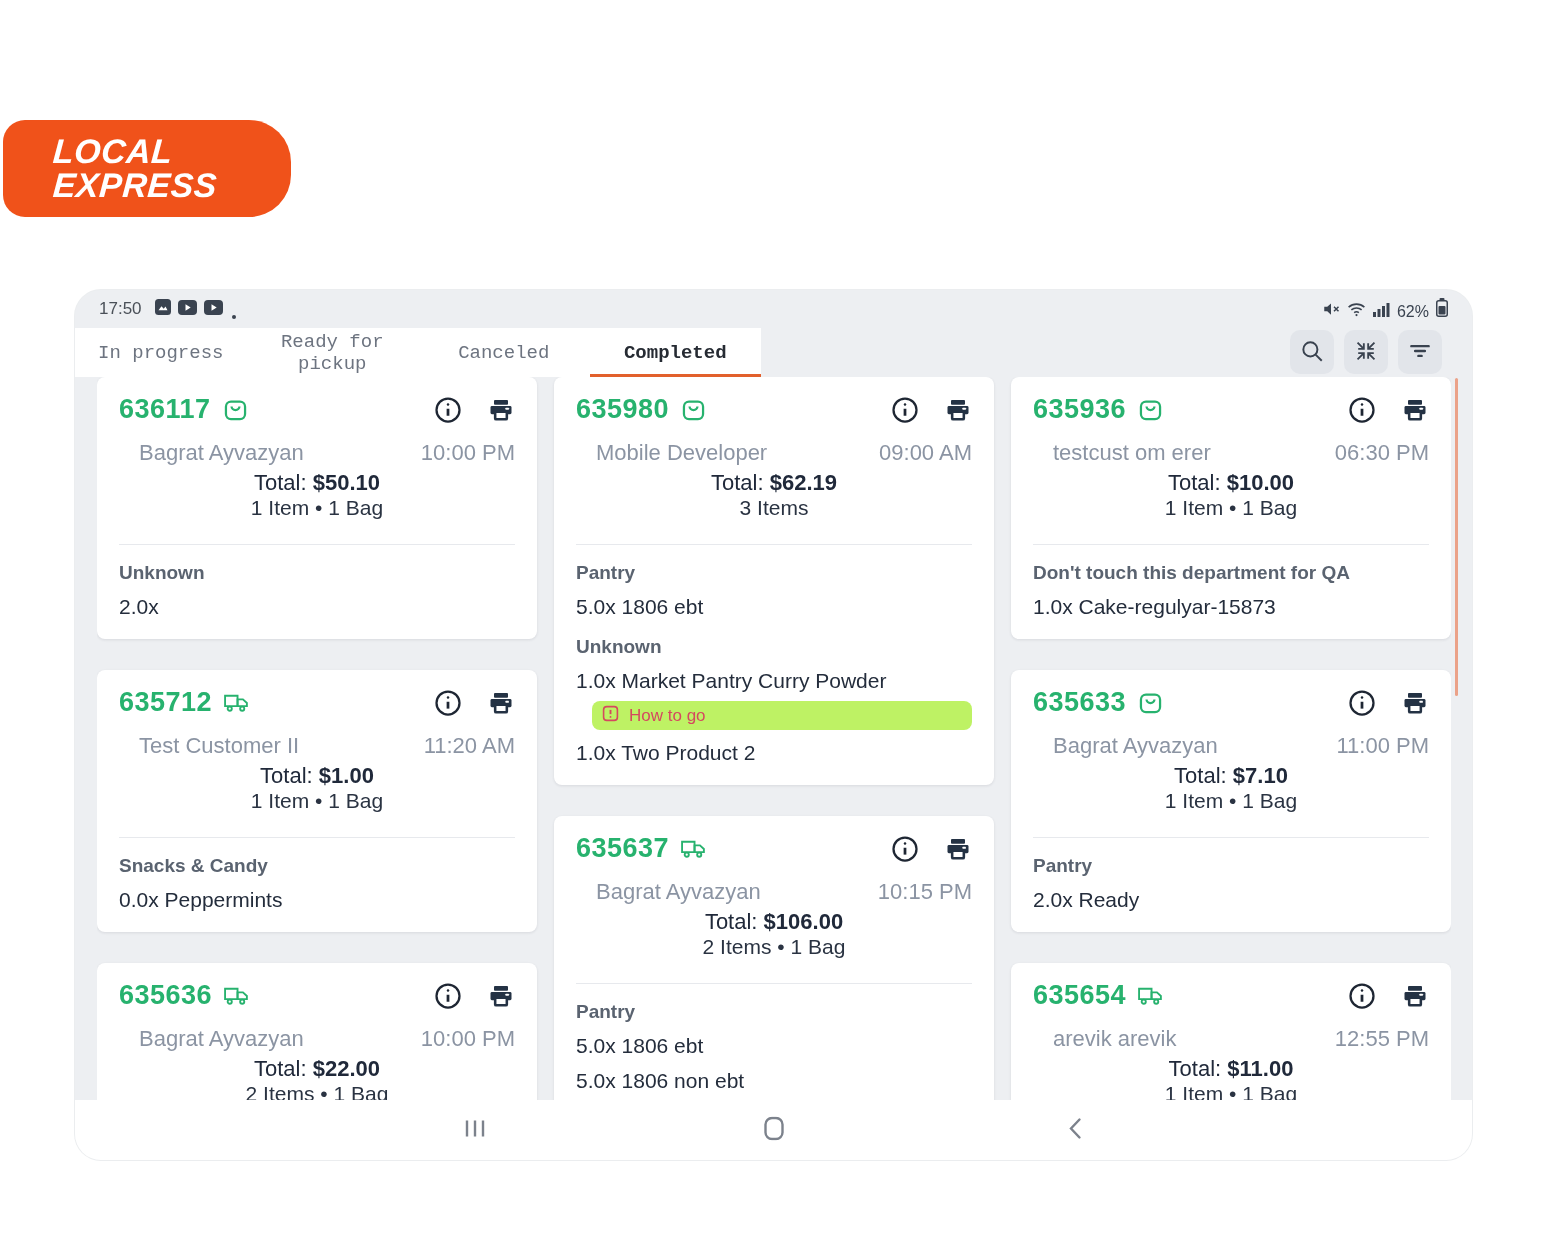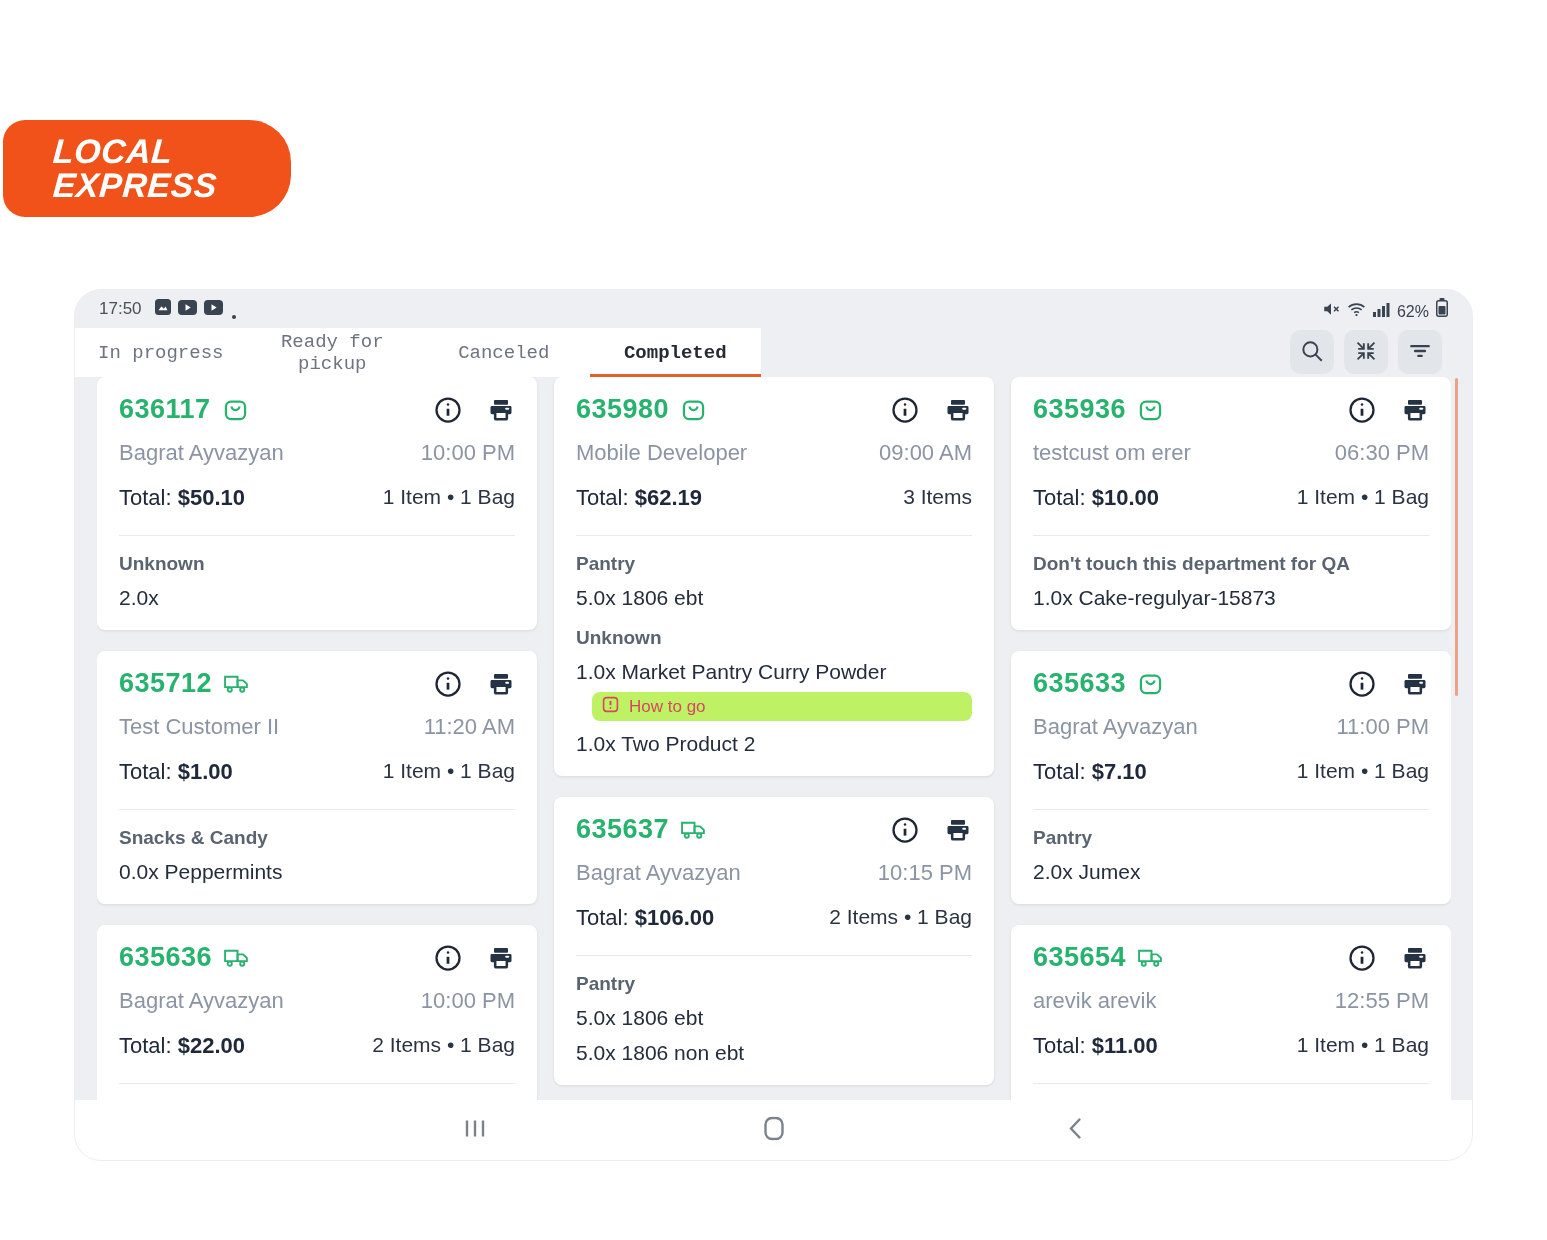--- a/index.html
+++ b/index.html
@@ -34,34 +34,34 @@
   .tab{flex:1;display:flex;align-items:center;justify-content:center;
        font-size:19px;color:#6D7480;position:relative;cursor:pointer;background:none;border:none;
        font-family:Liberation Mono, monospace;}
   .tab.active{color:#262B33;font-weight:bold;}
   .tab.active::after{content:"";position:absolute;left:0;right:0;bottom:0;height:3px;background:#E2602C;}
   .actions{position:absolute;right:30px;top:2px;display:flex;gap:10px;}
   .abtn{width:44px;height:44px;border-radius:10px;background:#E2E5EA;border:none;cursor:pointer;
         display:flex;align-items:center;justify-content:center;padding:0;}
   
   .content{position:absolute;left:22px;top:87px;width:1354px;height:723px;display:flex;gap:17px;overflow:hidden;}
-  .col{width:440px;flex:none;display:flex;flex-direction:column;gap:21px;}
+  .col{width:440px;flex:none;display:flex;flex-direction:column;gap:31px;}
   .card{background:#fff;border-radius:8px;box-shadow:0 1px 3px rgba(25,32,45,.10);
         padding:17px 22px 20px 22px;flex:none;}
   .card.truncated{height:230px;overflow:hidden;}
   .card.stub{height:60px;padding:0;}
   .card-head{display:flex;align-items:center;justify-content:space-between;}
   .order{display:flex;align-items:center;gap:11px;}
   .order-id{font-size:27px;font-weight:bold;color:#27B26E;letter-spacing:.5px;}
   .type-ico{display:flex;align-items:center;}
   .head-icons{display:flex;align-items:center;gap:24px;}
   .icon-btn{background:none;border:none;padding:0;cursor:pointer;display:flex;align-items:center;}
   .meta{display:flex;justify-content:space-between;align-items:center;margin-top:15px;
-        font-size:22px;color:#8B94A3;}
-  .totals{display:flex;justify-content:space-between;align-items:flex-start;margin-top:19px;}
+        font-size:22px;color:#8B94A3;margin-left:20px;}
+  .totals{display:flex;justify-content:space-between;align-items:center;margin-top:4px;flex-direction:column;}
   .total-lbl{font-size:22px;color:#20293A;}
   .total-amt{font-size:22px;color:#20293A;font-weight:bold;}
   .items-info{font-size:21px;color:#2A3342;}
   .divider{height:1px;background:#E7E9ED;margin-top:24px;}
   .dept{font-size:19px;font-weight:bold;color:#5A6370;margin-top:17px;}
   .item{font-size:21px;color:#242D3C;margin-top:11px;}
   .note{display:flex;align-items:center;gap:10px;background:#bef264;border-radius:8px;
         padding:4px 10px;margin-top:8px;margin-left:16px;}
   .note-text{font-size:17px;color:#D5495F;}
   
@@ -456,21 +456,21 @@
           <div class="meta">
             <span class="cust">Bagrat Ayvazyan</span>
             <span class="time">11:00 PM</span>
           </div>
           <div class="totals">
             <span class="total-lbl"><span>Total:</span> <span class="total-amt">$7.10</span></span>
             <span class="items-info">1 Item • 1 Bag</span>
           </div>
           <div class="divider"></div>
           <div class="dept">Pantry</div>
-          <div class="item">2.0x Jumex</div>
+          <div class="item">2.0x Ready</div>
         </div>
         <div class="card truncated">
           <div class="card-head">
             <div class="order">
               <span class="order-id">635654</span>
               <span class="type-ico">
                 <svg width="27" height="23" viewBox="0 0 26 22" fill="none" stroke="#27B26E" stroke-width="1.8">
                   <path d="M2 4.5h12v10H2z"></path>
                   <path d="M14 8h5.2L23 11.5v3h-9z"></path>
                   <circle cx="6.5" cy="17" r="2"></circle>

